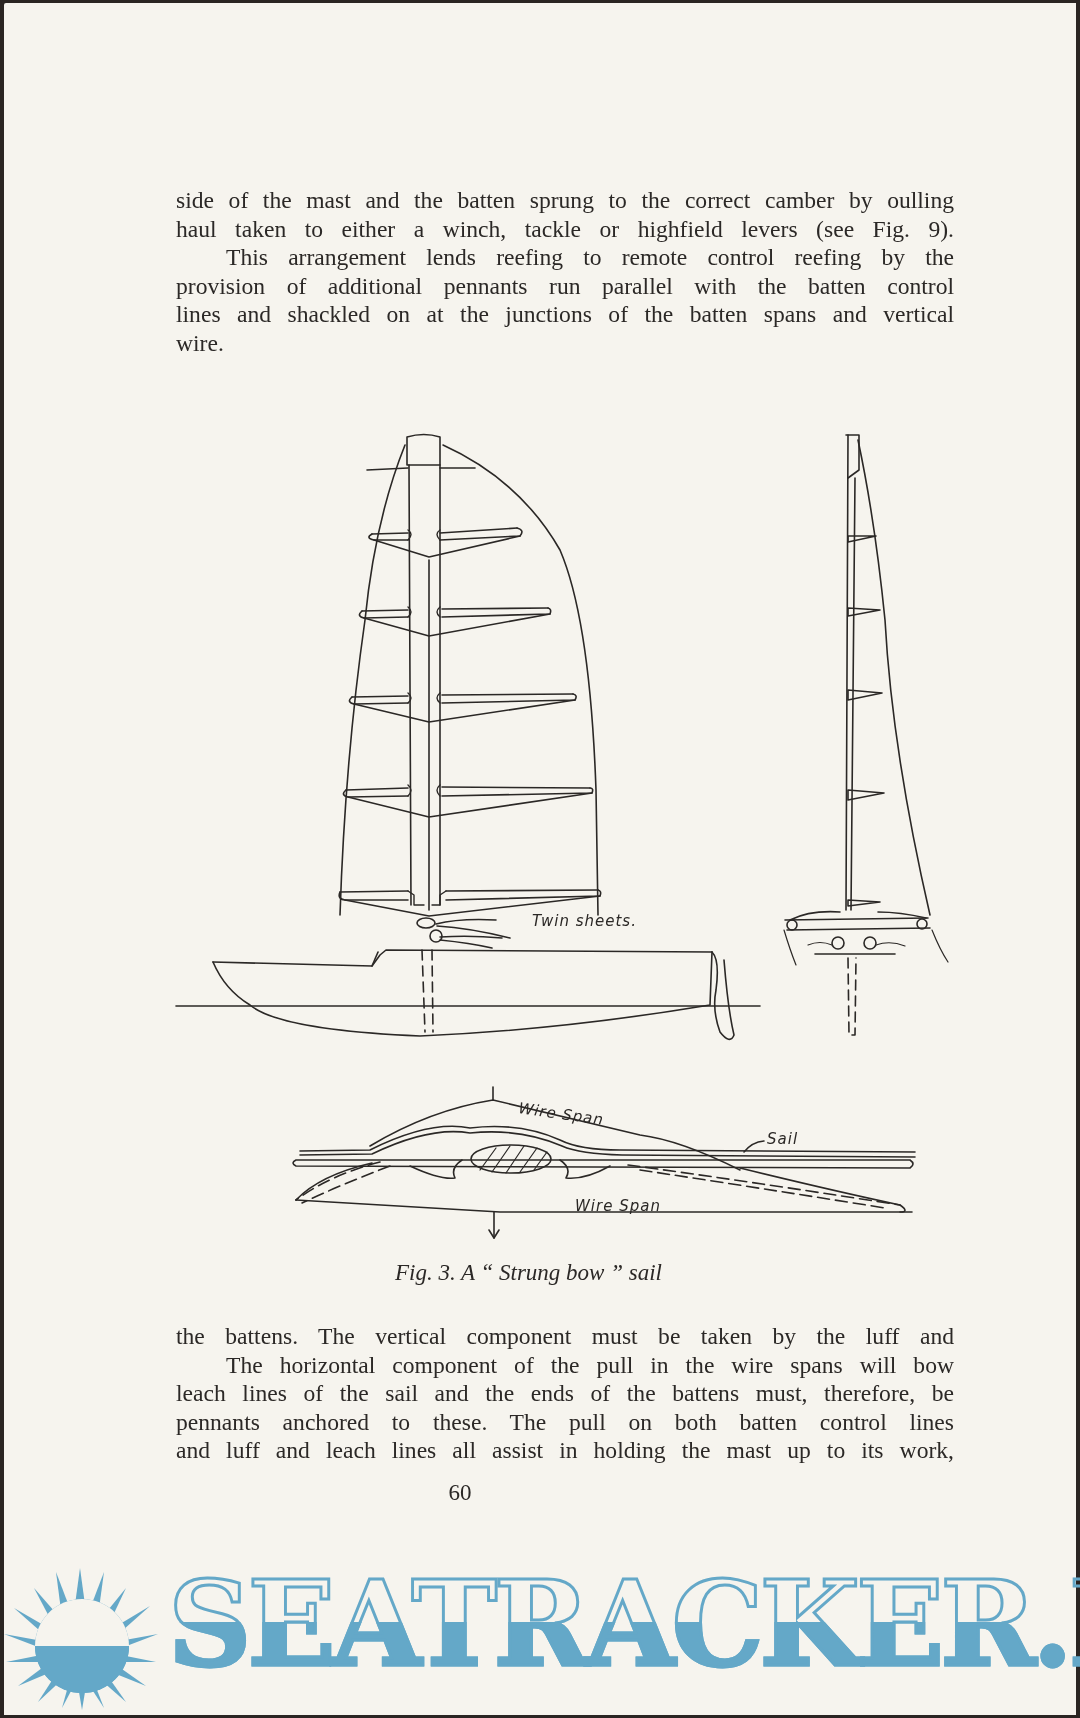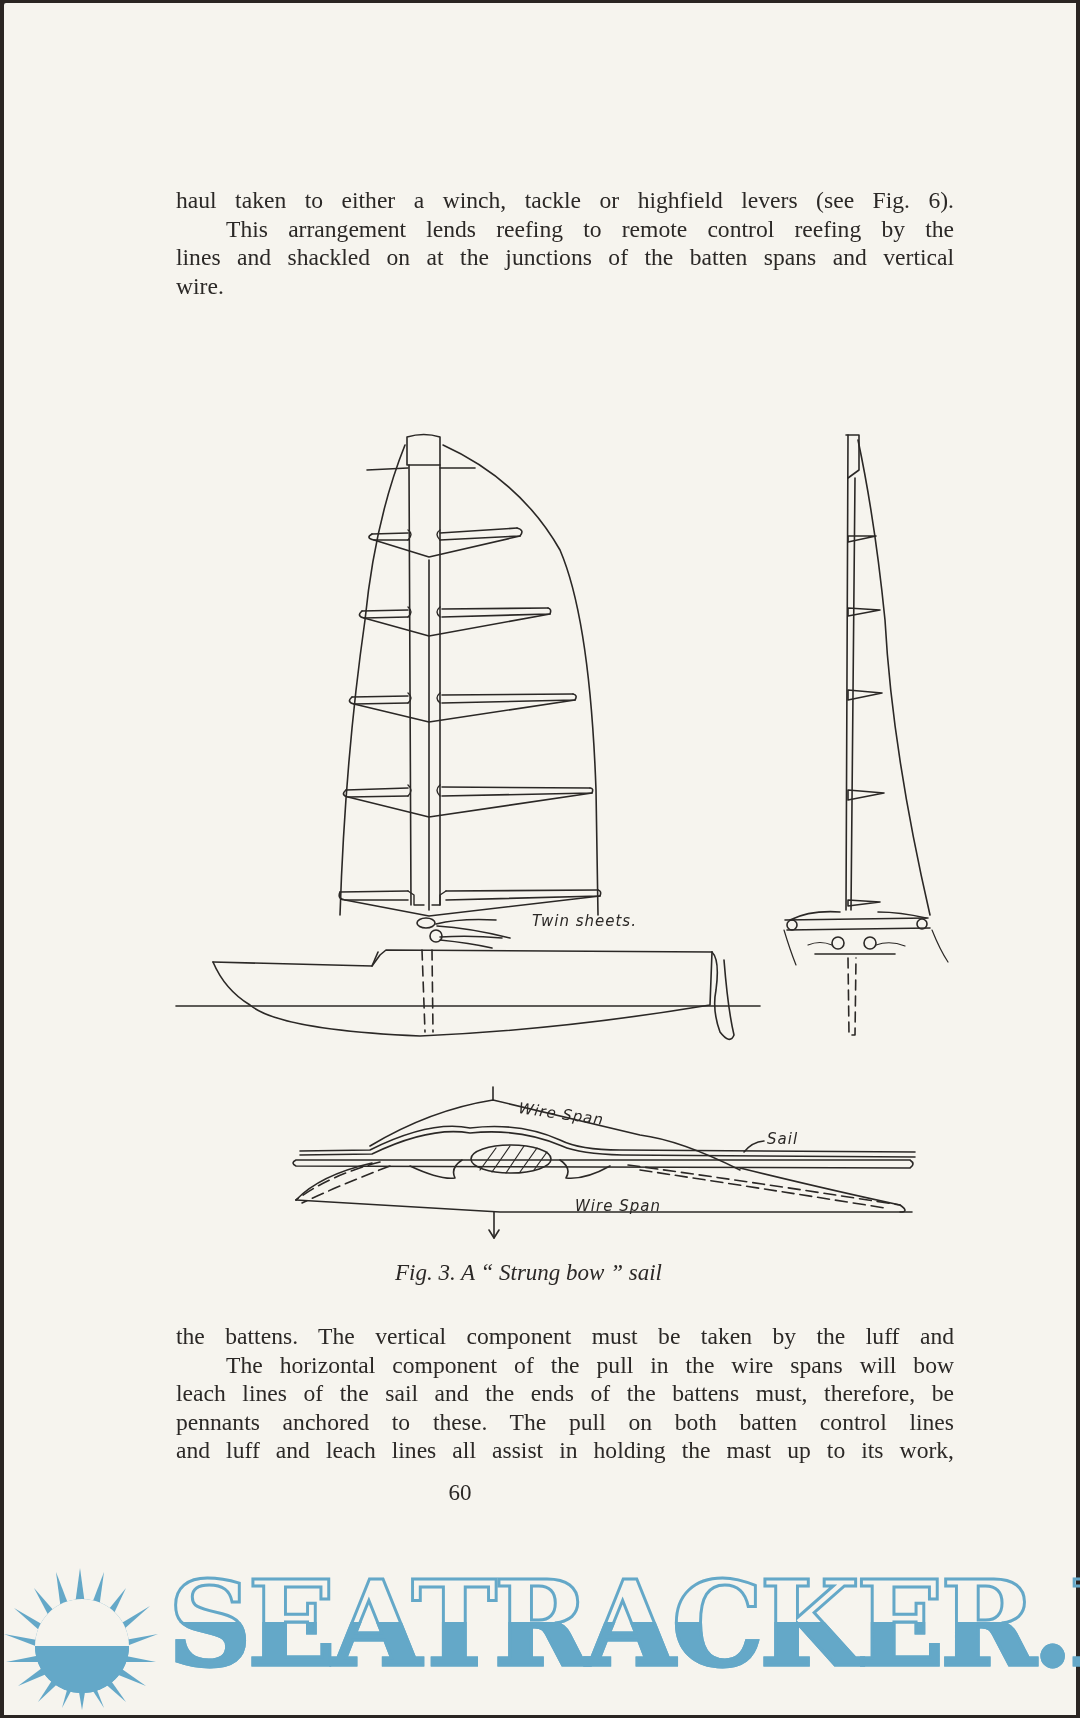--- a/index.html
+++ b/index.html
@@ -16,22 +16,24 @@
   .fig-label{font-family:"DejaVu Sans",sans-serif;font-style:italic;font-size:15px;fill:#2b2826;letter-spacing:1px;}
   .watermark{position:absolute;left:0;top:1550px;width:1080px;height:160px;}
   .wm-text{position:absolute;left:168px;top:14px;font-family:"DejaVu Serif",serif;font-weight:bold;font-size:118px;letter-spacing:-4px;line-height:120px;color:transparent;-webkit-text-stroke:3px #64a8c8;background:linear-gradient(to bottom, transparent 0%, transparent 48%, #64a8c8 48%, #64a8c8 100%);-webkit-background-clip:text;background-clip:text;white-space:nowrap;transform:scaleX(0.98);transform-origin:left;}
 </style>
 </head>
 <body>
 
 <div class="page"></div>
 
 <div class="text-block" id="para-top">
-  <span class="line">haul taken to either a winch, tackle or highfield levers (see Fig. 6).</span>
+  <span class="line">side of the mast and the batten sprung to the correct camber by oulling</span>
+  <span class="line">haul taken to either a winch, tackle or highfield levers (see Fig. 9).</span>
   <span class="line" style="padding-left:50px;">This arrangement lends reefing to remote control reefing by the</span>
+  <span class="line">provision of additional pennants run parallel with the batten control</span>
   <span class="line">lines and shackled on at the junctions of the batten spans and vertical</span>
   <span class="line last">wire.</span>
 </div>
 
 <svg class="figure" width="1080" height="1260" viewBox="0 0 1080 1260" fill="none" stroke="#2b2826" stroke-width="1.6" stroke-linejoin="round" stroke-linecap="round">
 
   <g>
 
     <path d="M407 437 L407 465 L440 465 L440 437 Q424 432 407 437 Z"></path>
 

